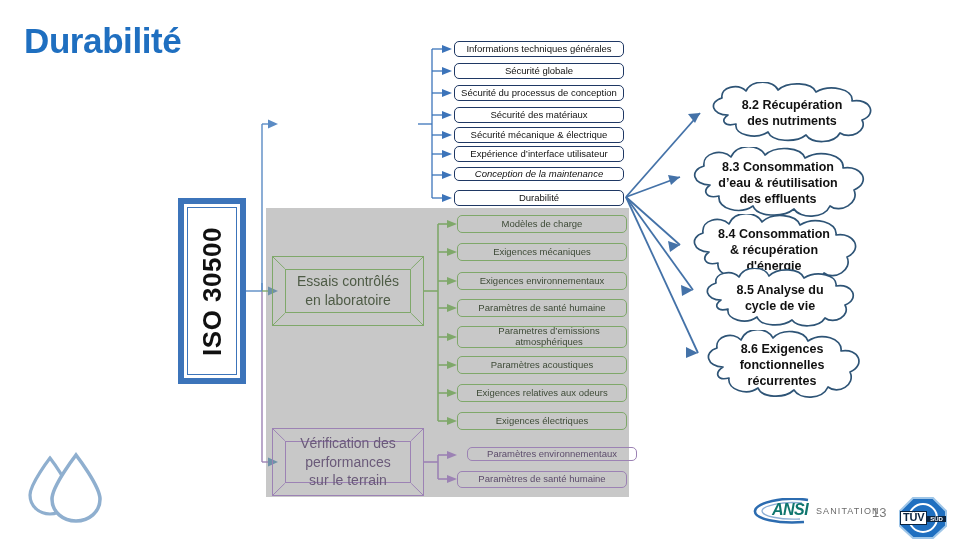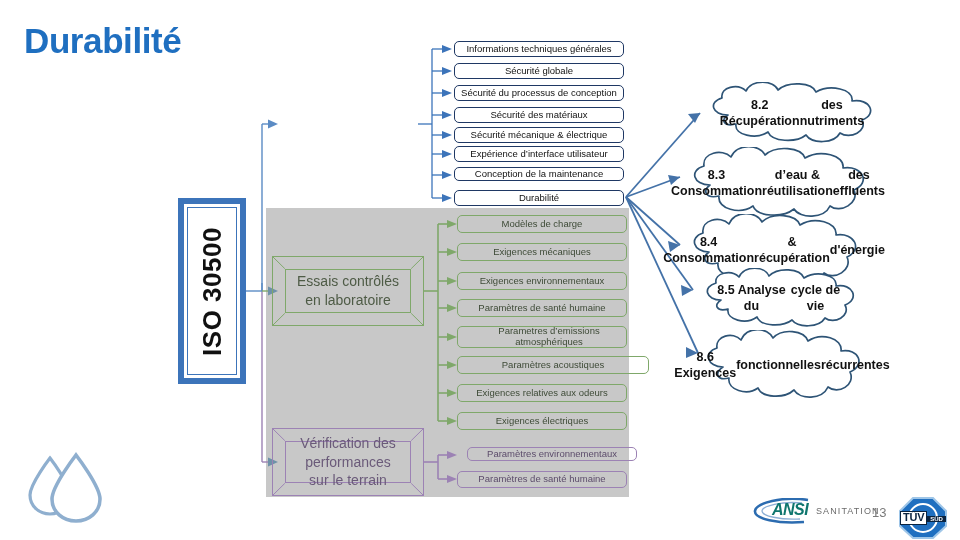--- a/index.html
+++ b/index.html
@@ -70,21 +70,21 @@
   }
   .leaf.blue{border:1.6px solid #1F3864;color:#111;background:#fff;}
   .leaf.green{border:1.6px solid #7FA86A;color:#3D4A36;background:transparent;}
   .leaf.purple{border:1.6px solid #9C82B4;color:#5C4C6B;background:transparent;}
 
   
   .cloud{position:absolute;}
   .cloud svg{position:absolute;left:0;top:0;}
   .cloud .ctext{
     position:absolute;left:0;top:0;width:100%;height:100%;
-    display:flex;flex-direction:row;align-items:center;justify-content:center;
+    display:flex;flex-direction:column;align-items:center;justify-content:center;
     text-align:center;font-size:12.5px;font-weight:bold;color:#111;line-height:1.28;
     padding:0 26px;box-sizing:border-box;
   }
 
   
   #wires{position:absolute;left:0;top:0;width:960px;height:540px;pointer-events:none;}
 
   
   .drops{position:absolute;left:18px;top:452px;width:110px;height:72px;}
 
@@ -257,21 +257,21 @@
     </div>
   <div class="leaf blue" style="left:454px;top:127px;width:170px;height:16px;">
       <span>Sécurité mécanique &amp; électrique</span>
     </div>
   <div class="leaf blue" style="left:454px;top:107px;width:170px;height:16px;">
       <span>Sécurité des matériaux</span>
     </div>
   <div class="leaf blue" style="left:454px;top:146px;width:170px;height:16px;">
       <span>Expérience d’interface utilisateur</span>
     </div>
-  <div class="leaf blue" style="left:454px;top:167px;width:170px;height:14px;">
+  <div class="leaf blue" style="left:454px;top:167px;width:170px;height:14px;font-style:italic;">
       <span>Conception de la maintenance</span>
     </div>
   <div class="leaf blue" style="left:454px;top:190px;width:170px;height:16px;">
       <span>Durabilité</span>
     </div>
 
   <div class="leaf green" style="left:457px;top:215px;width:170px;height:18px;">
       <span>Modèles de charge</span>
     </div>
   <div class="leaf green" style="left:457px;top:243px;width:170px;height:18px;">
@@ -279,21 +279,21 @@
     </div>
   <div class="leaf green" style="left:457px;top:272px;width:170px;height:18px;">
       <span>Exigences environnementaux</span>
     </div>
   <div class="leaf green" style="left:457px;top:299px;width:170px;height:18px;">
       <span>Paramètres de santé humaine</span>
     </div>
   <div class="leaf green" style="left:457px;top:326px;width:170px;height:22px;padding-left:18px;">
       <span>Parametres d’emissions atmosphériques</span>
     </div>
-  <div class="leaf green" style="left:457px;top:356px;width:192px;height:18px;">
+  <div class="leaf green" style="left:457px;top:356px;width:170px;height:18px;">
       <span>Paramètres acoustiques</span>
     </div>
   <div class="leaf green" style="left:457px;top:384px;width:170px;height:18px;">
       <span>Exigences relatives aux odeurs</span>
     </div>
   <div class="leaf green" style="left:457px;top:412px;width:170px;height:18px;">
       <span>Exigences électriques</span>
     </div>
 
   <div class="leaf purple" style="left:467px;top:447px;width:170px;height:14px;">

